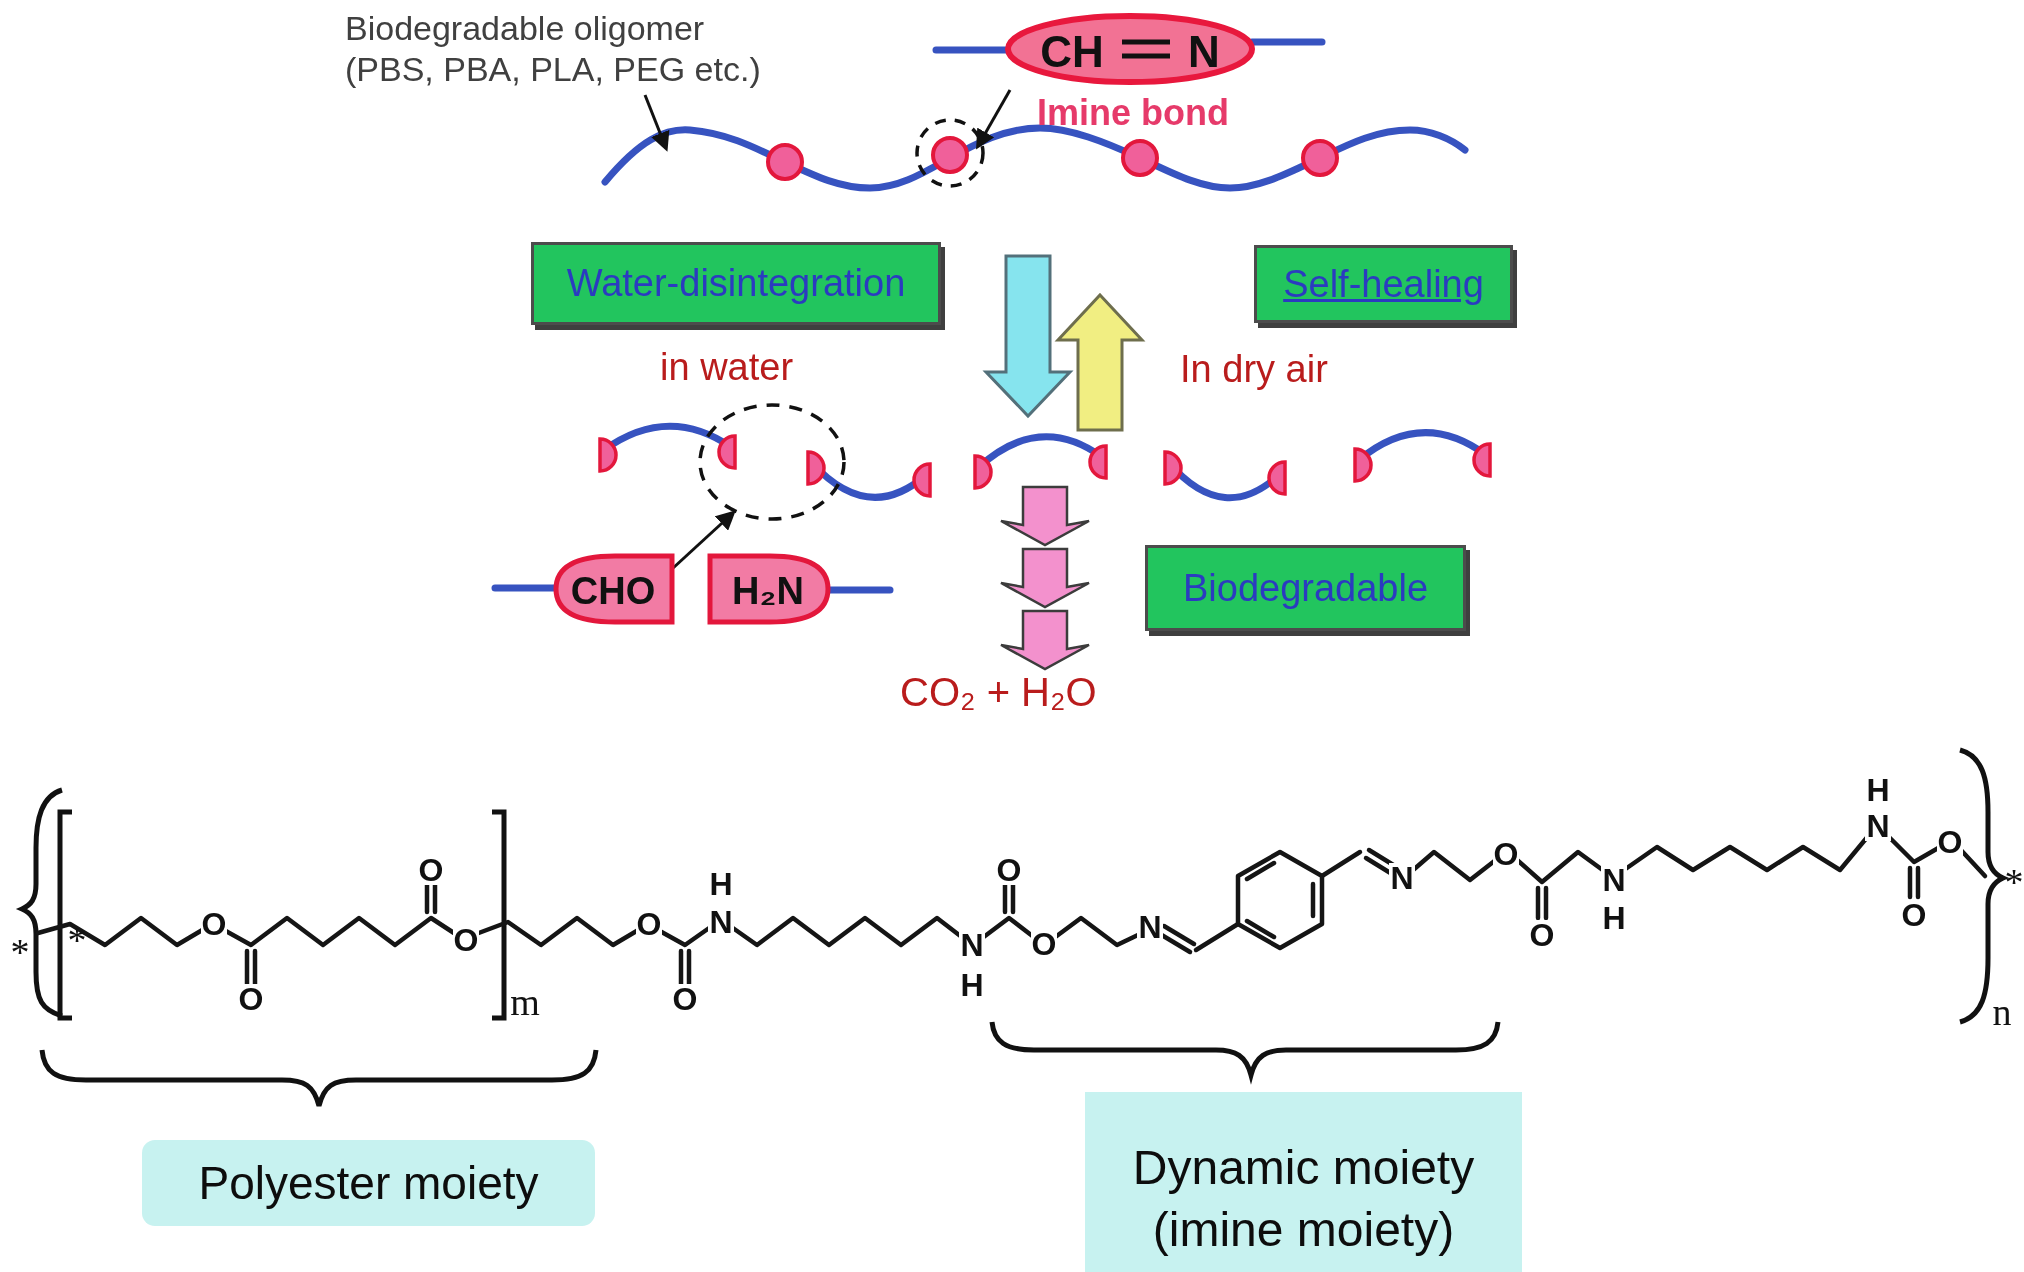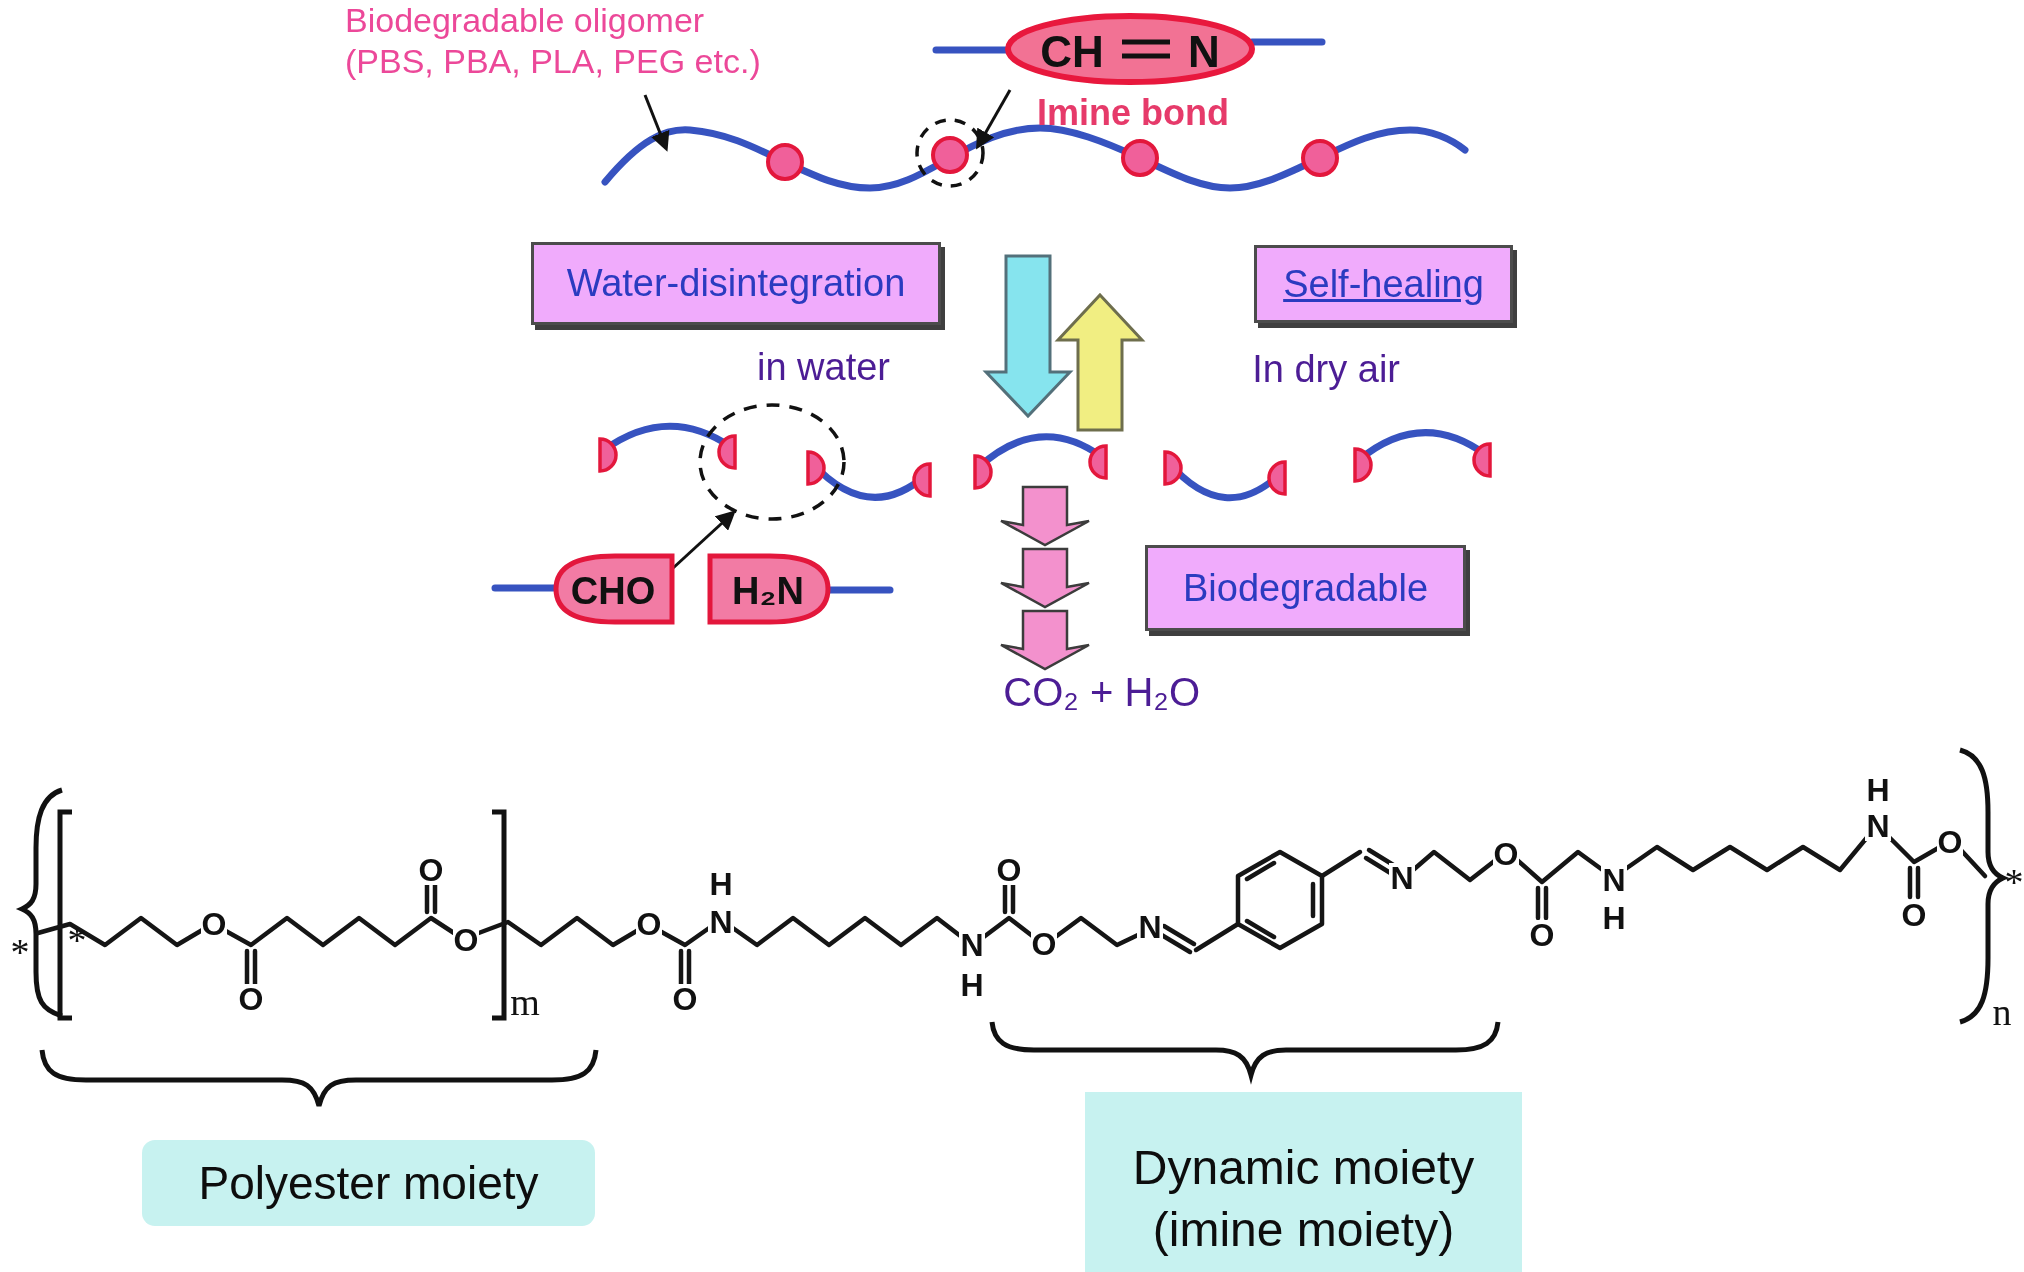--- a/index.html
+++ b/index.html
@@ -1,26 +1,26 @@
 <!DOCTYPE html>
 <html><head>
 <meta charset="utf-8">
 <style>
   html,body{margin:0;padding:0;background:#fff;}
   #page{position:relative;width:2024px;height:1272px;background:#fff;overflow:hidden;
         font-family:"Liberation Sans",sans-serif;}
   svg#fig-svg{position:absolute;left:0;top:0;width:2024px;height:1272px;}
   .abs{position:absolute;}
-  .blacktext{color:#4c1d95;font-size:38px;text-align:right;}
-  .framebox{background:#f0abfc;border:3px solid #4c4c4c;box-shadow:4px 5px 0 #3f3f3f;
+  .blacktext{color:#b91c1c;font-size:38px;text-align:left;}
+  .framebox{background:#22c55e;border:3px solid #4c4c4c;box-shadow:4px 5px 0 #3f3f3f;
             color:#2b3bc0;display:flex;align-items:center;justify-content:center;
             font-size:38px;white-space:nowrap;}
   .cyanbox{background:#c7f2f0;color:#0d0d0d;display:flex;flex-direction:column;
            align-items:center;justify-content:center;text-align:center;}
-  #oligomer-label{left:345px;top:0;font-size:34px;line-height:41px;color:#ec4899;}
+  #oligomer-label{left:345px;top:8px;font-size:34px;line-height:41px;color:#404040;}
   #water-box{left:531px;top:242px;width:404px;height:77px;}
   #self-box{left:1254px;top:245px;width:253px;height:72px;text-decoration:underline;}
   #in-water{left:660px;top:346px;width:230px;}
   #dry-air{left:1180px;top:348px;width:220px;}
   #biodeg-box{left:1145px;top:545px;width:315px;height:80px;}
   #co2-label{left:900px;top:670px;width:300px;font-size:40px;}
   #polyester-label{left:142px;top:1140px;width:453px;height:86px;font-size:46px;border-radius:13px;}
   #dynamic-label{left:1085px;top:1092px;width:437px;height:213px;font-size:48px;line-height:62px;}
   .atom{font:600 32px "Liberation Sans",sans-serif;text-anchor:middle;
         dominant-baseline:central;fill:#111;}

